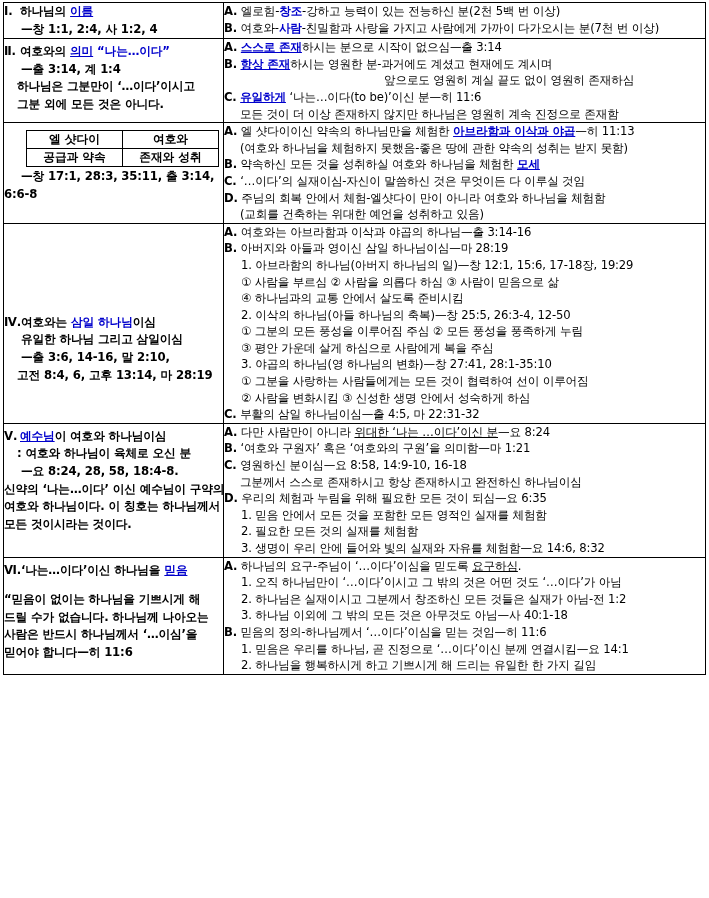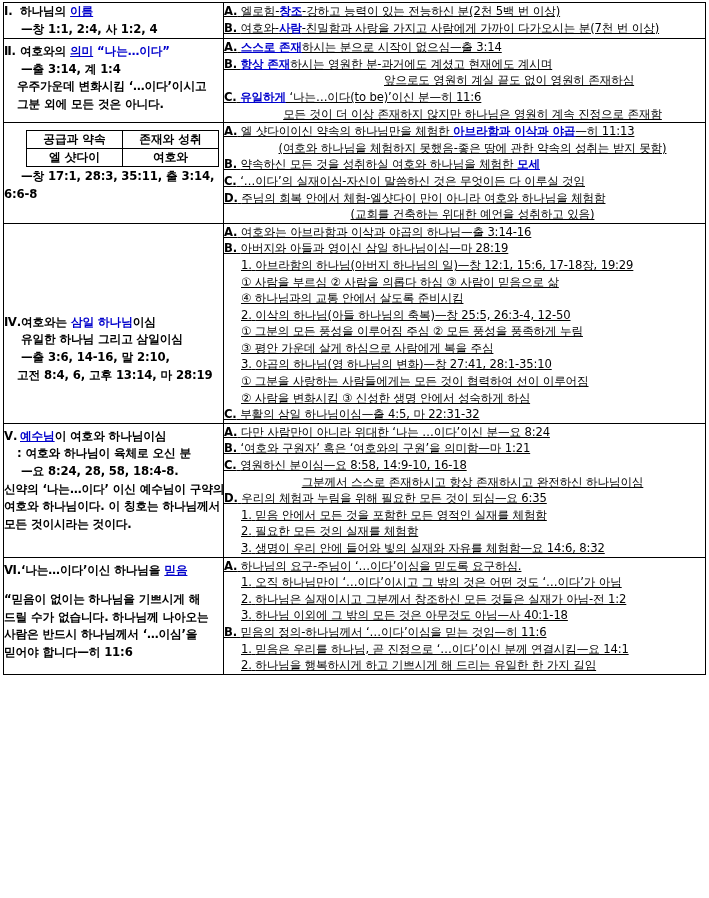--- a/index.html
+++ b/index.html
@@ -54,23 +54,23 @@
   .blueb { color: #0000CC; font-weight: bold; }
 
   
   .left-cell .ln { font-weight: bold; font-size: 11.7px; line-height: 17.6px; }
   .left-cell .roman { display: inline-block; min-width: 16px; }
 
   .indent1 { padding-left: 17px; }
   .indent2 { padding-left: 13px; }
 
   
-  .right-cell .ln { font-size: 11.6px; line-height: 16.6px; text-decoration: underline; }
+  .right-cell .ln { font-size: 11.6px; line-height: 16.6px; }
   .lvl1 { padding-left: 17px; }
-  .lvlcont { padding-left: 16px; text-align: center; }
+  .lvlcont { padding-left: 16px; }
   .farright { padding-left: 160px; }
 
   
   table.mini {
     border-collapse: collapse;
     table-layout: fixed;
     margin: 3px 0 1px 22px;
     border: 1.2px solid #000;
   }
   table.mini td {
@@ -114,21 +114,21 @@
         </td>
       </tr>
 
       <tr>
         <td class="left-cell">
           <div class="spacer-sm"></div>
           <div class="ln">
             <span class="roman">Ⅱ.</span><span>여호와의 </span><span class="blueu">의미</span><span class="blueb"> “나는…이다”</span>
           </div>
           <div class="ln indent1">—출 3:14, 계 1:4</div>
-          <div class="ln indent2">우주가운데 변화시킴 ‘…이다’이시고</div>
+          <div class="ln indent2">하나님은 그분만이 ‘…이다’이시고</div>
           <div class="ln indent2">그분 외에 모든 것은 아니다.</div>
         </td>
         <td class="right-cell">
           <div class="ln">
             <span class="b">A.</span>
             <span class="blueu">스스로 존재</span><span>하시는 분으로 시작이 없으심—출 3:14</span>
           </div>
           <div class="ln">
             <span class="b">B.</span>
             <span class="blueu">항상 존재</span><span>하시는 영원한 분-과거에도 계셨고 현재에도 계시며</span>
@@ -141,26 +141,26 @@
           <div class="ln lvlcont">모든 것이 더 이상 존재하지 않지만 하나님은 영원히 계속 진정으로 존재함</div>
         </td>
       </tr>
 
       <tr>
         <td class="left-cell">
           <div class="spacer-sm"></div>
           <table class="mini">
             <tbody>
               <tr>
+                <td>엘 샷다이</td>
+                <td>여호와</td>
+              </tr>
+              <tr>
                 <td>공급과 약속</td>
                 <td>존재와 성취</td>
-              </tr>
-              <tr>
-                <td>엘 샷다이</td>
-                <td>여호와</td>
               </tr>
             </tbody>
           </table>
           <div class="ln indent1">—창 17:1, 28:3, 35:11, 출 3:14,</div>
           <div class="ln">6:6-8</div>
         </td>
         <td class="right-cell">
           <div class="ln">
             <span class="b">A.</span>
             <span>엘 샷다이이신 약속의 하나님만을 체험한 </span><span class="blueu">아브라함과 이삭과 야곱</span><span>—히 11:13</span>

